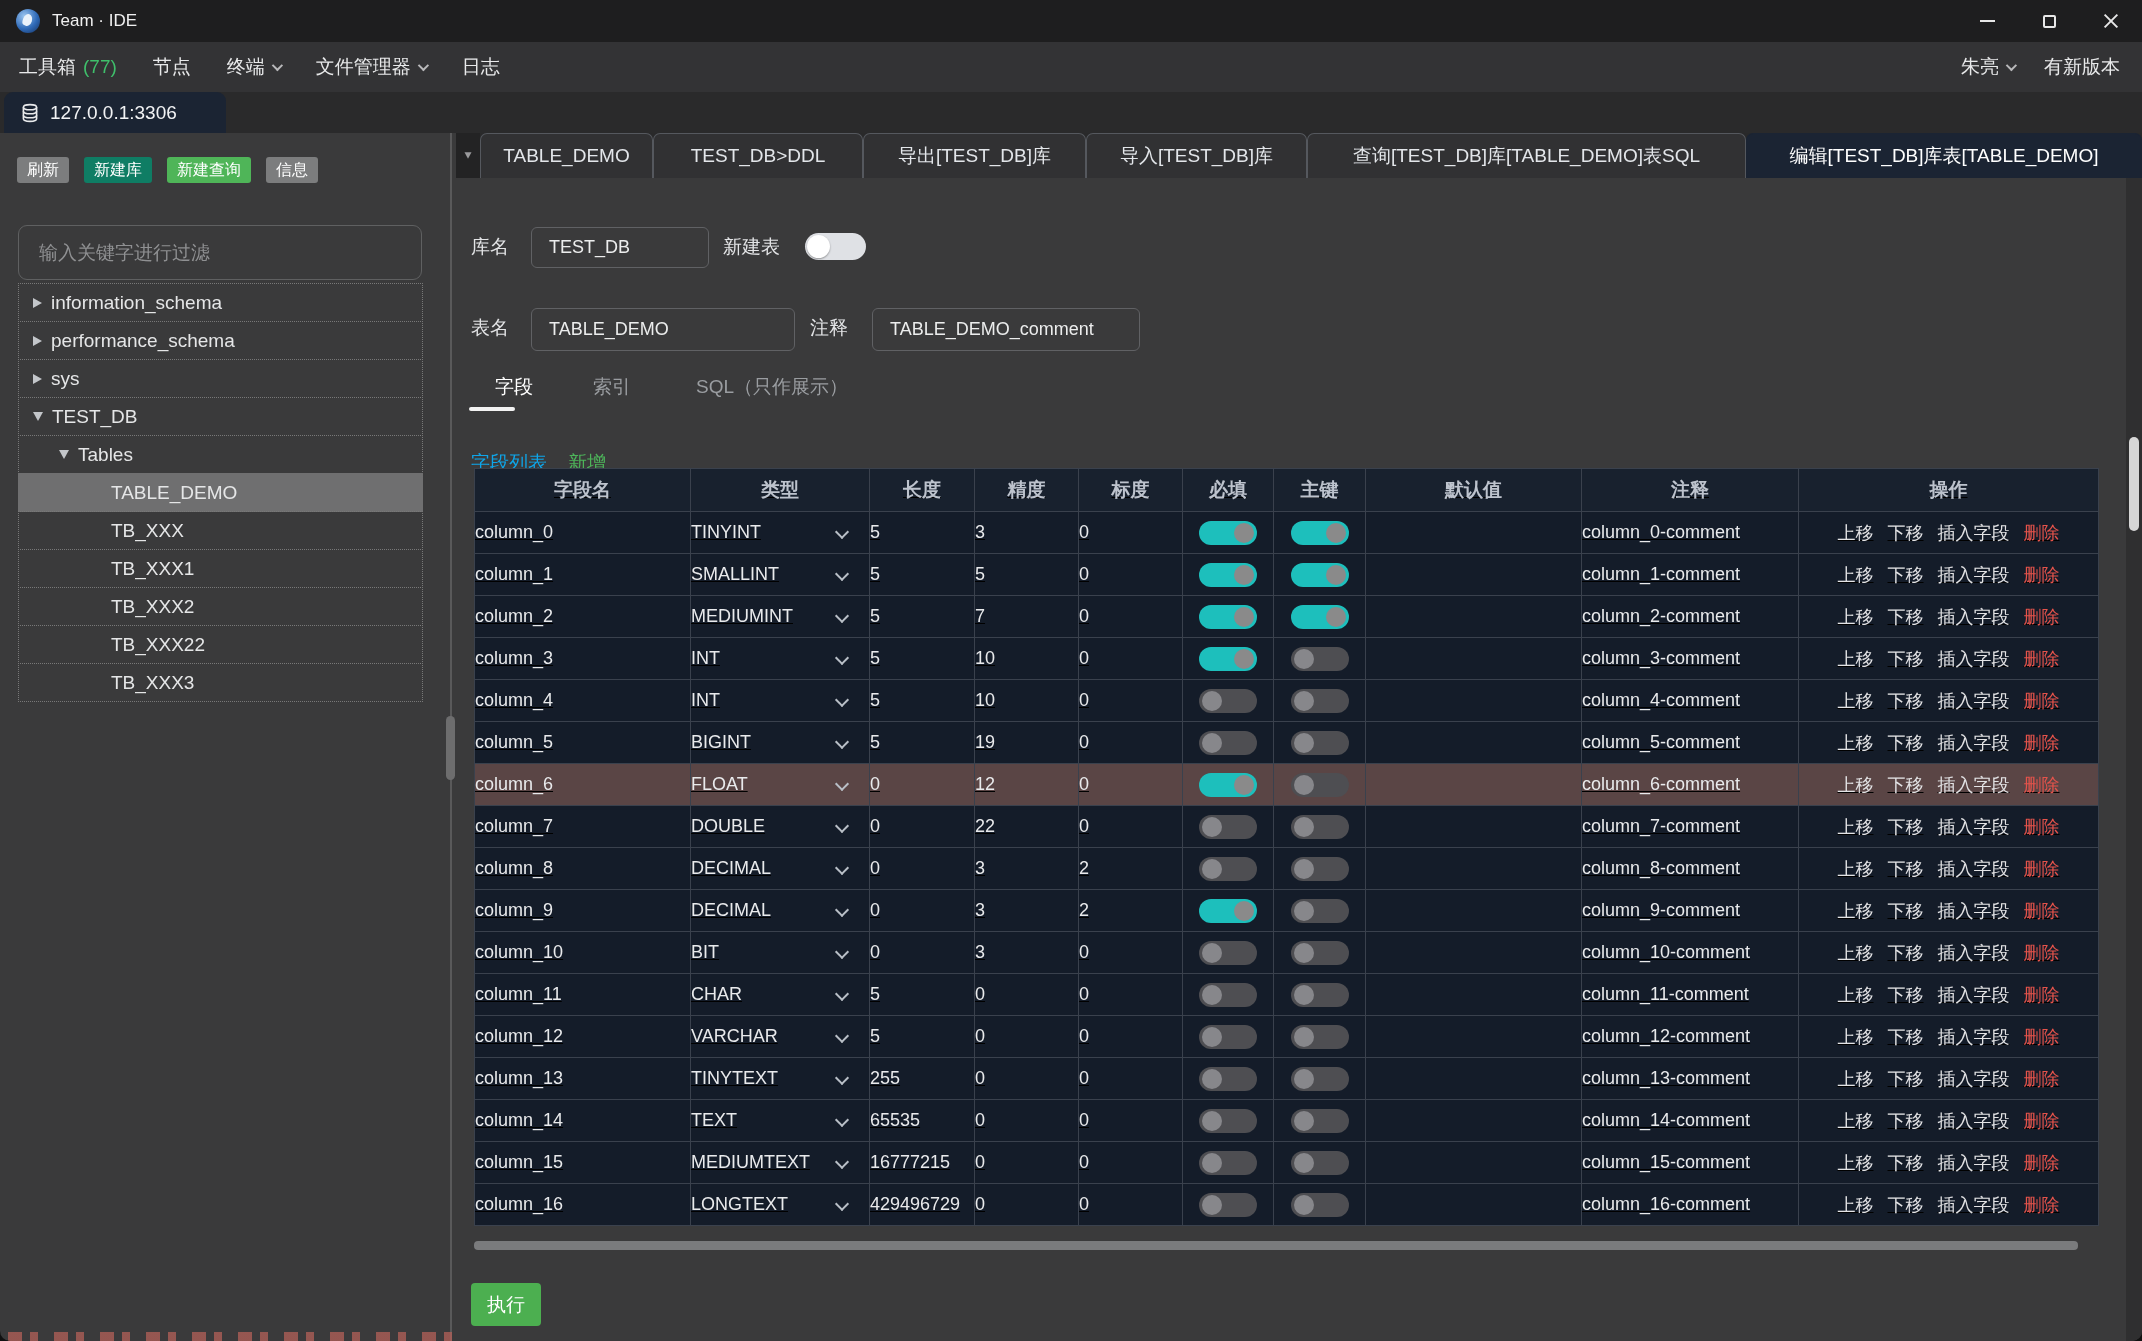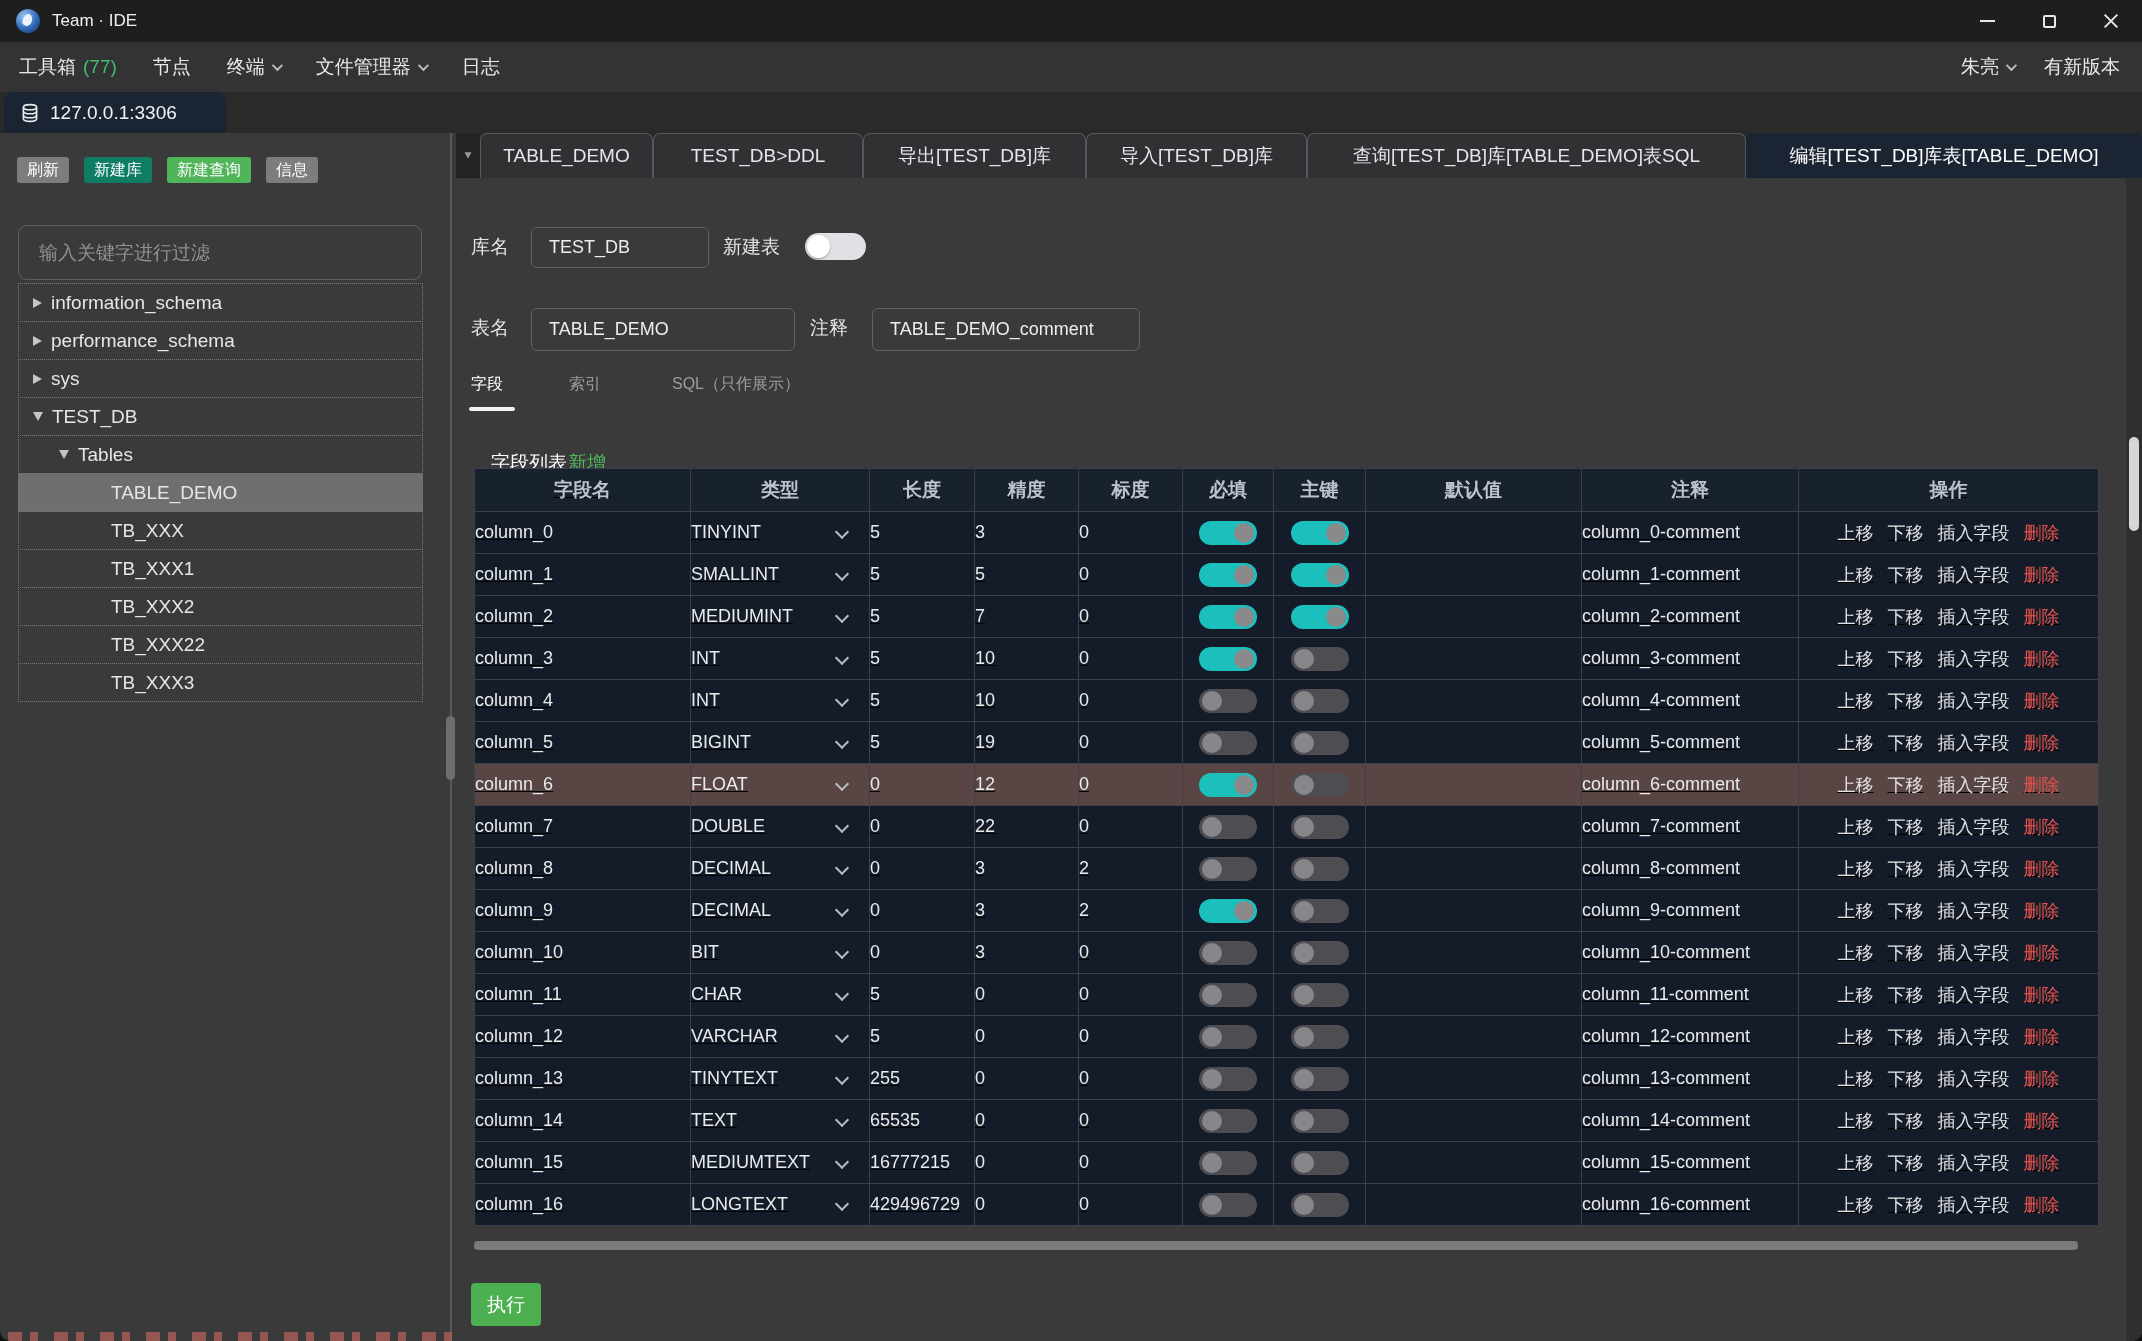--- a/index.html
+++ b/index.html
@@ -52,24 +52,24 @@
   .tab-overflow .tri-d{border-top-color:#9a9a9c;transform:scale(.7);}
   .etab{height:45px;display:flex;align-items:center;justify-content:center;font-size:19px;color:#e3e6ea;background:#313133;border:1px solid #55585e;border-bottom:none;border-radius:7px 7px 0 0;white-space:nowrap;overflow:hidden;}
   .etab.active{background:#1b2433;color:#ffffff;border-color:#1b2433;}
 
   .content{position:absolute;left:0;top:45px;width:1670px;height:1163px;}
   .flabel{position:absolute;color:#e3e4e6;font-size:19px;}
   .finput{position:absolute;background:#3a3a3b;border:1px solid #606164;border-radius:6px;color:#eceded;font-size:18px;padding:0 17px;outline:none;}
   .nt-toggle{position:absolute;width:61px;height:27px;border-radius:14px;background:#dfe1e5;}
   .nt-knob{position:absolute;left:2px;top:2px;width:23px;height:23px;border-radius:50%;background:#ffffff;box-shadow:0 1px 2px rgba(0,0,0,.35);}
 
-  .sectab{position:absolute;font-size:16px;color:#9a9da1;cursor:default;}
+  .sectab{position:absolute;font-size:19px;color:#9a9da1;cursor:default;margin-left:24px;}
   .sectab.active{color:#ffffff;}
   .sec-underline{position:absolute;background:#f2f2f2;height:4px;border-radius:2px;}
-  .listttl{position:absolute;color:#ffffff;font-size:19px;margin-left:20px;}
+  .listttl{position:absolute;color:#0ea5e9;font-size:19px;}
   .addlink{position:absolute;color:#4db45a;font-size:19px;cursor:default;}
 
   
   .ftable{position:absolute;left:18px;top:290px;width:1624px;border-collapse:collapse;table-layout:fixed;text-decoration:underline;}
   .ftable th{height:43px;background:#18212e;color:#bdc3cd;font-size:19px;font-weight:600;border:1px solid #3a414d;text-align:center;}
   .ftable td{height:42px;background:#141c29;color:#e9eaec;font-size:18px;border:1px solid #3a414d;padding:0;white-space:nowrap;overflow:hidden;}
   .ftable tr.hl td{background:#5a4545;}
   .cell-pad{padding-left:12px;}
   .num-pad{padding-left:8px;}
   .typecell{position:relative;padding-left:12px;}

